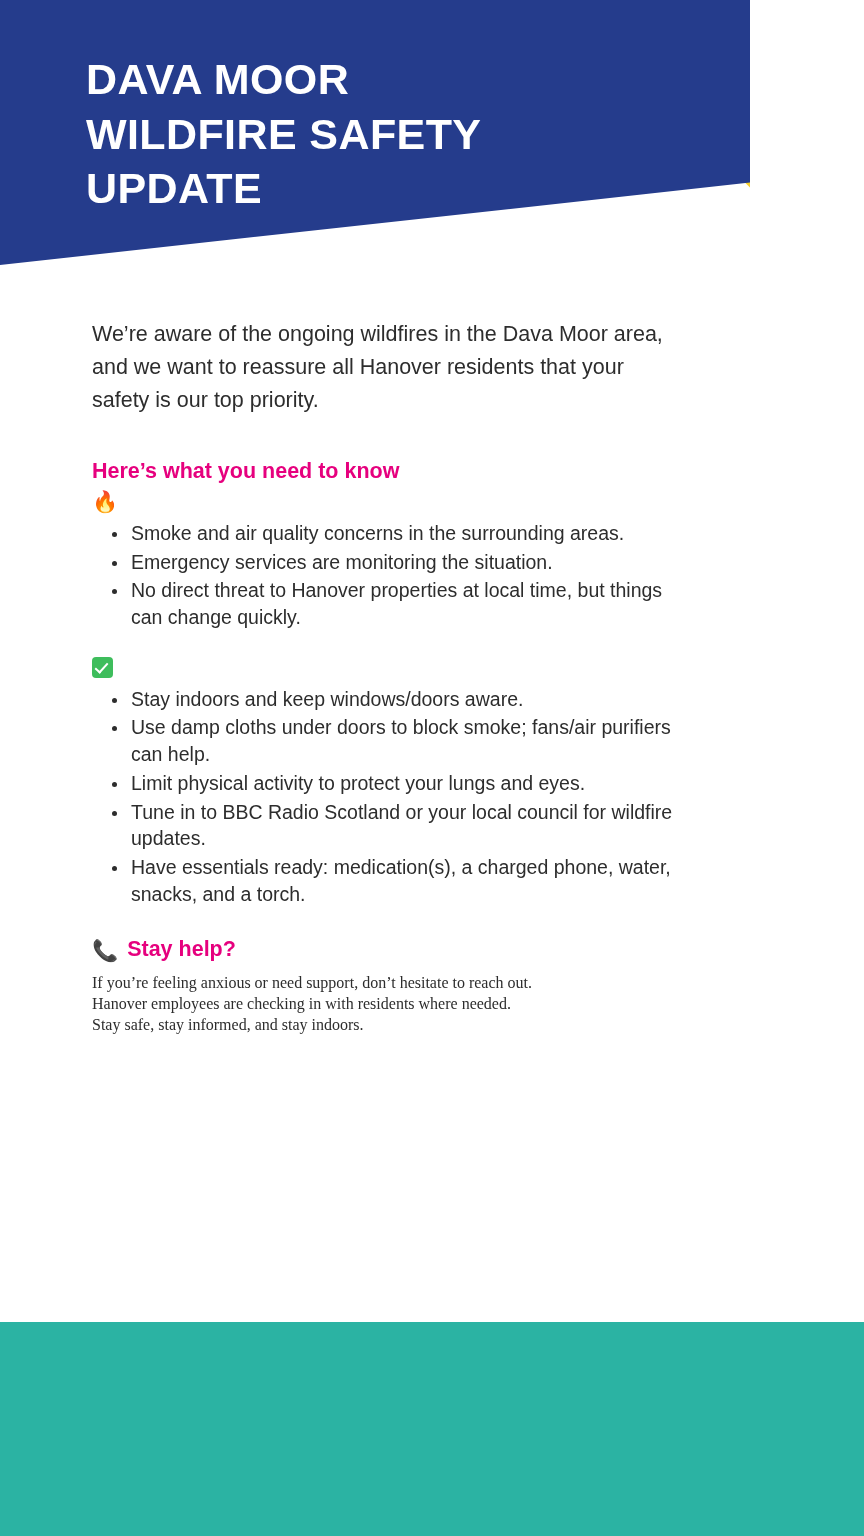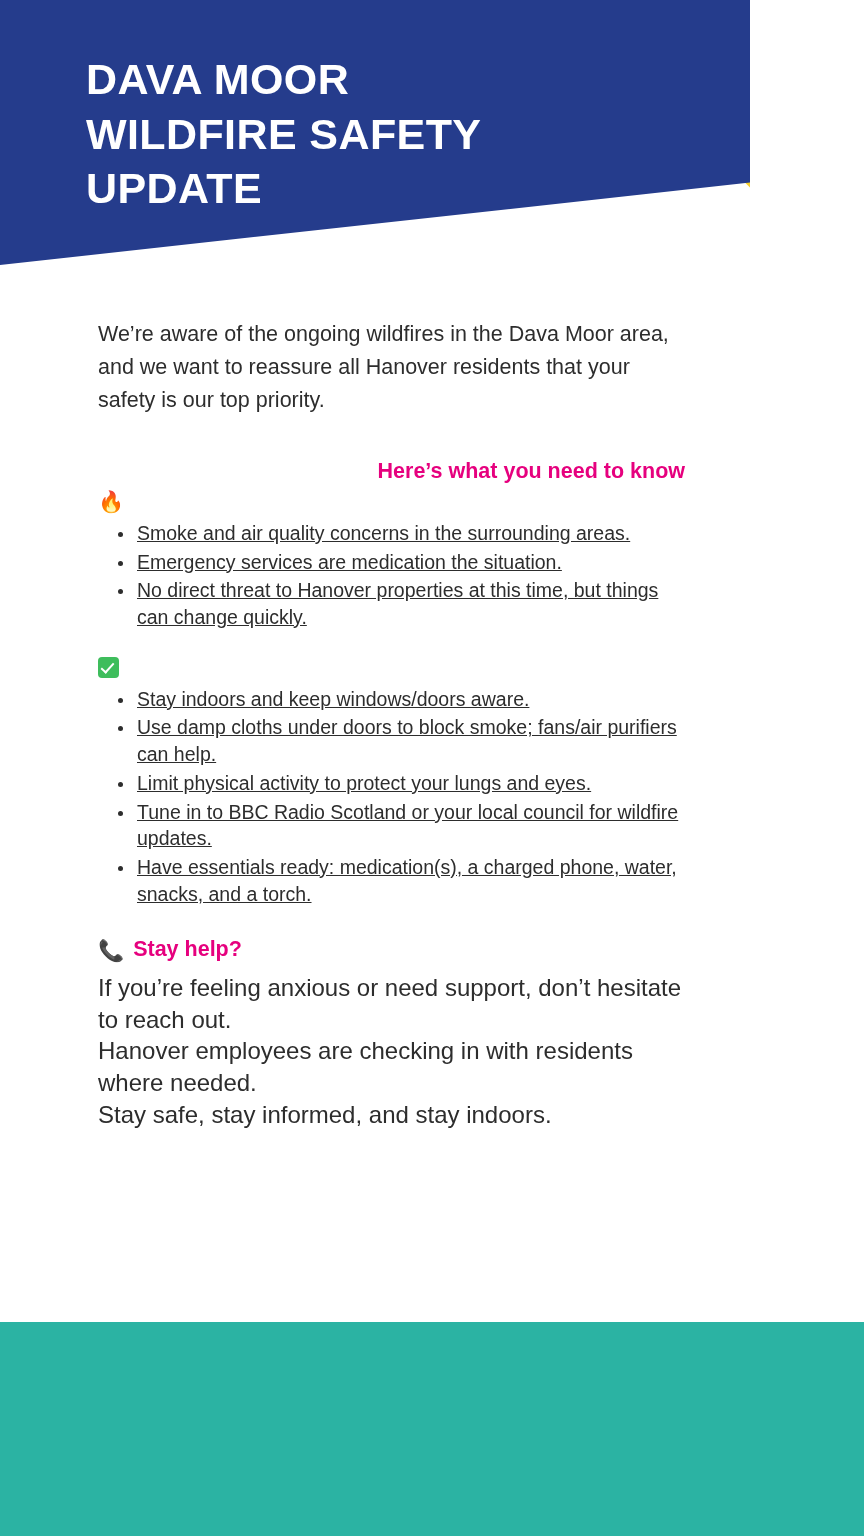--- a/index.html
+++ b/index.html
@@ -51,21 +51,21 @@
     line-height: 1.27;
     letter-spacing: 0.4px;
     white-space: pre-line;
     text-transform: uppercase;
   }
 
   
   .content {
     position: absolute;
     top: 300px;
-    left: 12px;
+    left: 6px;
     width: 768px;
   }
   .inner {
     padding: 18px 95px 0 86px;
     color: #2b2b2b;
   }
   .intro {
     font-size: 21.5px;
     line-height: 1.53;
     color: #2d2d2d;
@@ -121,34 +121,34 @@
     margin: 8px 0 26px 0;
     padding-left: 37px;
     max-width: 690px;
   }
   ul.bullets li {
     font-size: 19.5px;
     line-height: 1.37;
     color: #2d2d2d;
     margin-bottom: 2px;
     padding-left: 2px;
-    text-decoration: underline;
   }
   ul.bullets li::marker {
     font-size: 17px;
   }
   .closing {
-    font-size: 24px;
+    font-size: 16px;
     line-height: 1.33;
     color: #2d2d2d;
     margin: 6px 0 4px 0;
     max-width: 700px;
     white-space: pre-line;
-  }
-  .head-block { margin-bottom: 4px; text-align: right; }
+    font-family: Liberation Serif, serif;
+  }
+  .head-block { margin-bottom: 4px; }
 
   
   .footer {
     position: absolute;
     left: 0;
     bottom: 0;
     width: 864px;
     height: 214px;
     background: #2bb3a3;
   }
@@ -171,22 +171,22 @@
 
     <div class="head-block">
       <h2 class="section-head">Here’s what you need to know</h2>
     </div>
 
     <h2 class="section-head with-icon">
       <span class="flame">🔥</span>
     </h2>
     <ul class="bullets">
       <li>Smoke and air quality concerns in the surrounding areas.</li>
-      <li>Emergency services are medication the situation.</li>
-      <li>No direct threat to Hanover properties at this time, but things can change quickly.</li>
+      <li>Emergency services are monitoring the situation.</li>
+      <li>No direct threat to Hanover properties at local time, but things can change quickly.</li>
     </ul>
 
     <h2 class="section-head with-icon">
       <span class="check-box"></span>
     </h2>
     <ul class="bullets">
       <li>Stay indoors and keep windows/doors aware.</li>
       <li>Use damp cloths under doors to block smoke; fans/air purifiers can help.</li>
       <li>Limit physical activity to protect your lungs and eyes.</li>
       <li>Tune in to BBC Radio Scotland or your local council for wildfire updates.</li>

